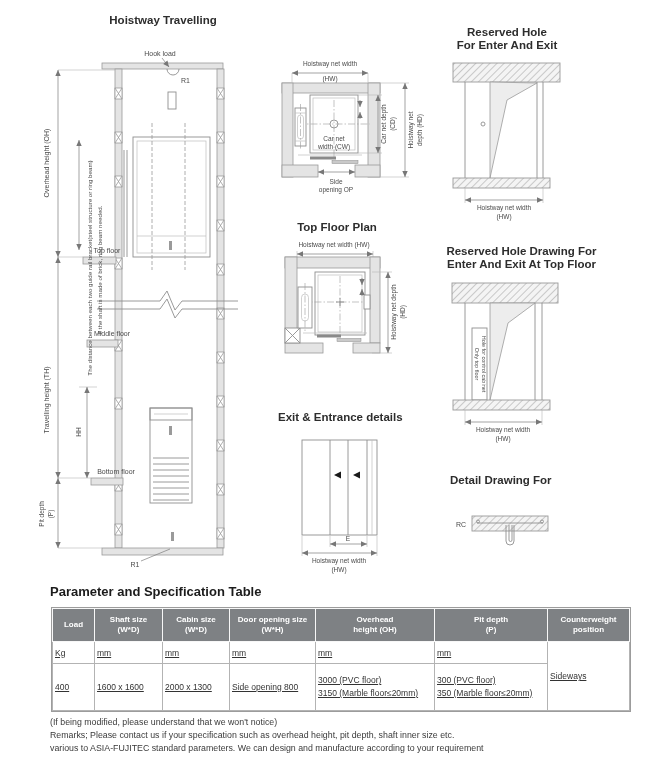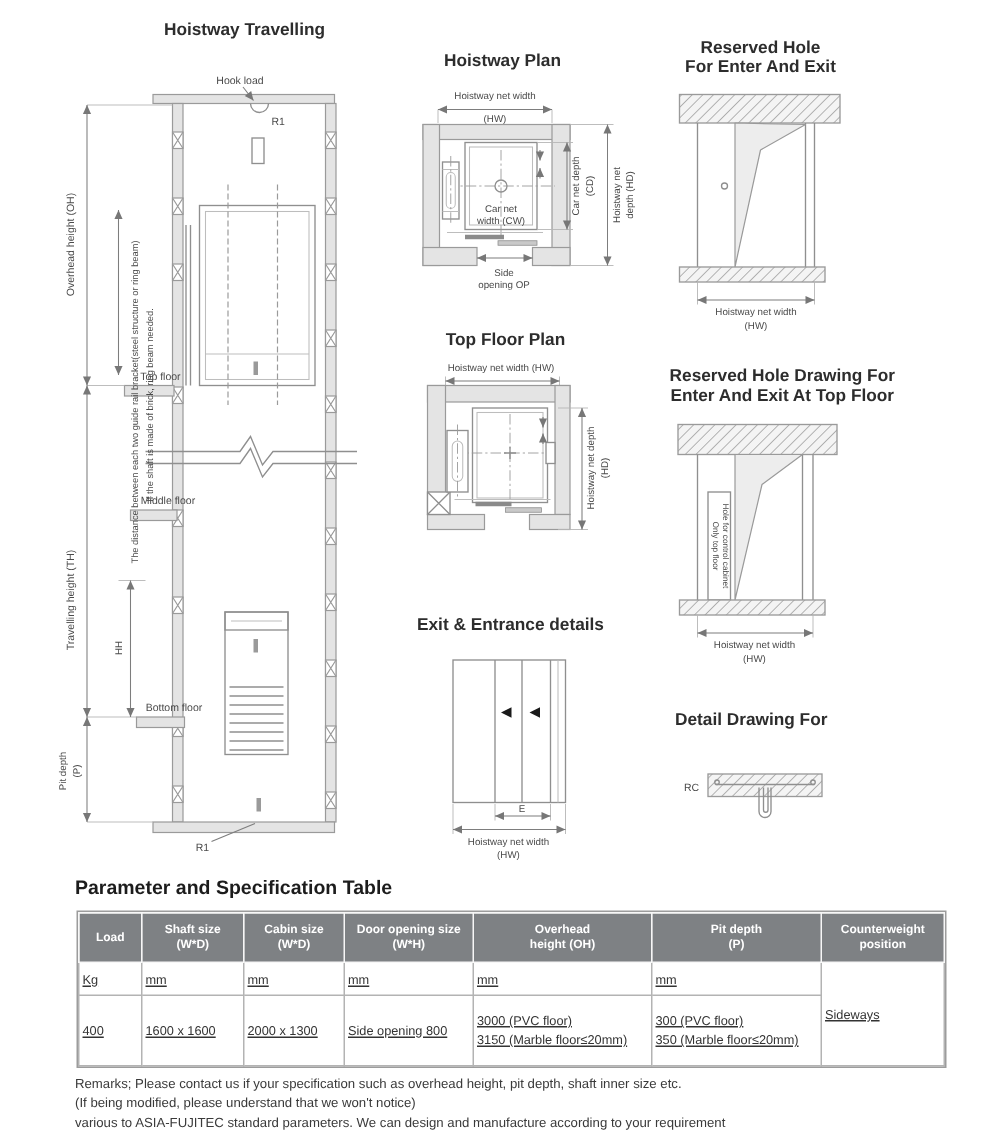--- a/index.html
+++ b/index.html
@@ -167,21 +167,20 @@
     </g>
     <text x="14" y="123" transform="rotate(-90,14,123)" text-anchor="middle" class="t7">Overhead height (OH)</text>
     <text x="14" y="360" transform="rotate(-90,14,360)" text-anchor="middle" class="t7">Travelling height (TH)</text>
     <text x="9" y="474" transform="rotate(-90,9,474)" text-anchor="middle" class="t65">Pit depth</text>
     <text x="18" y="474" transform="rotate(-90,18,474)" text-anchor="middle" class="t65">(P)</text>
     <text x="57" y="228" transform="rotate(-90,57,228)" text-anchor="middle" class="t62">The distance between each two guide rail bracket(steel structure or ring beam)</text>
     <text x="67" y="230" transform="rotate(-90,67,230)" text-anchor="middle" class="t62">If the shaft is made of brick, ring beam needed.</text>
     <text x="46" y="392" transform="rotate(-90,46,392)" text-anchor="middle" class="t65">HH</text>
   </svg>
 
-  <div class="dt center" style="left:250px; top:35px; width:170px;">Hoistway Plan</div>
 
   <svg class="abs" style="left:274px; top:56px;" width="168" height="150" viewBox="0 0 168 150">
     <text x="56" y="10" text-anchor="middle" class="t65">Hoistway net width</text>
     <g>
       <line x1="18" y1="17" x2="18" y2="26" class="ext"></line>
       <line x1="94" y1="17" x2="94" y2="26" class="ext"></line>
       <line x1="18" y1="17" x2="94" y2="17" class="dim" marker-start="url(#ms)" marker-end="url(#me)"></line>
     </g>
     <text x="56" y="25" text-anchor="middle" class="t65">(HW)</text>
 
@@ -439,18 +438,18 @@
       <td>Side opening 800</td>
       <td>3000 (PVC floor)
 3150 (Marble floor≤20mm)</td>
       <td>300 (PVC floor)
 350 (Marble floor≤20mm)</td>
     </tr>
   </tbody>
     </table>
 
   <div class="notes">
+    <div>(If being modified, please understand that we won't notice)</div>
     <div>Remarks; Please contact us if your specification such as overhead height, pit depth, shaft inner size etc.</div>
-    <div>(If being modified, please understand that we won't notice)</div>
     <div>various to ASIA-FUJITEC standard parameters. We can design and manufacture according to your requirement</div>
   </div>
 
 </div>
 
 </body></html>

